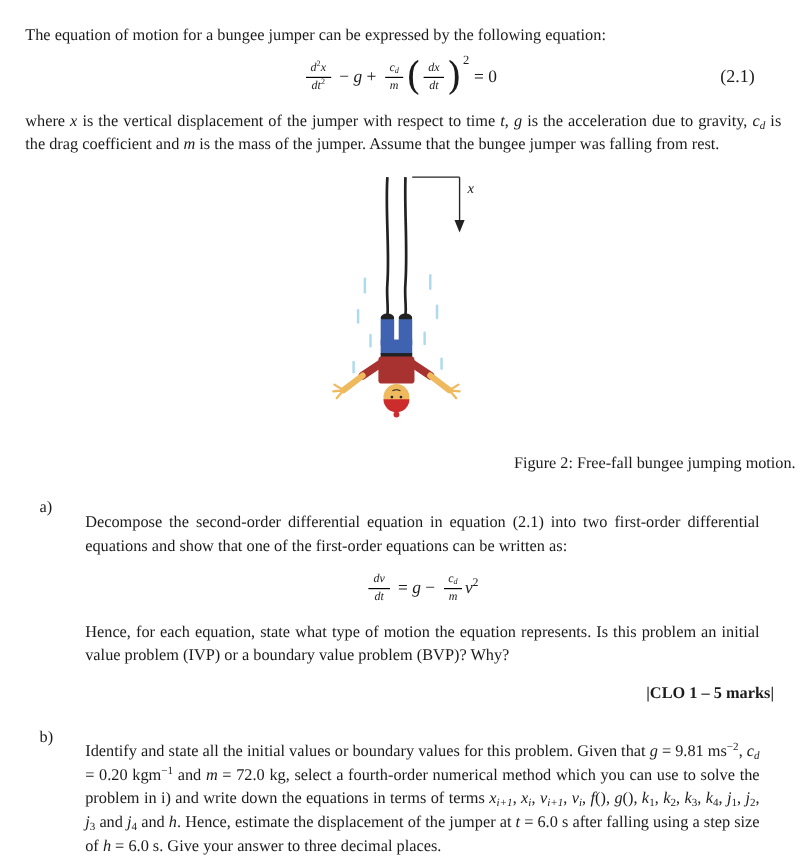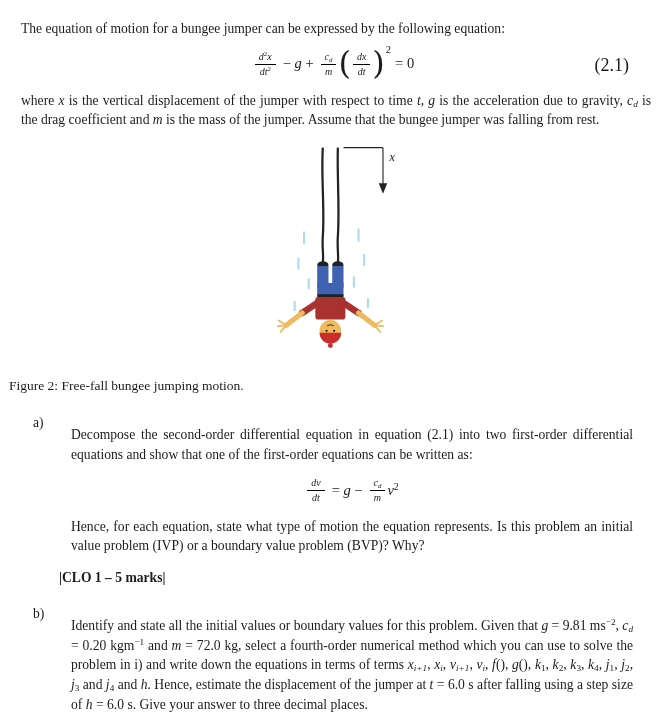--- a/index.html
+++ b/index.html
@@ -19,34 +19,34 @@
   .eq-row{position:relative;display:flex;justify-content:center;align-items:center;
           margin:9px 0 10px;font-size:14.5px;}
   .frac{display:inline-block;text-align:center;vertical-align:middle;margin:0 2px;
         font-size:10px;line-height:1.25;}
   .frac .num{display:block;border-bottom:1.2px solid #000;padding:0 4px 1px;}
   .frac .den{display:block;padding:1px 4px 0;}
   .op{margin:0 5px;white-space:pre;}
   .bigparen{font-size:32px;font-weight:400;line-height:0;vertical-align:middle;
             position:relative;top:-2px;font-family:"DejaVu Serif",serif;}
   .psup{font-size:10.5px;position:relative;top:-15px;left:1px;vertical-align:baseline;}
-  .eq-label{position:absolute;right:34px;top:50%;transform:translateY(-50%);font-size:18px;}
+  .eq-label{position:absolute;right:34px;top:50%;transform:translateY(-50%);font-size:15px;}
 
   
   figure{margin:10px auto 0;text-align:center;}
-  .caption{margin-top:10px;font-size:13.5px;text-align:left;}
+  .caption{margin-top:10px;font-size:13.5px;text-align:right;}
 
   
   .list-item{display:flex;margin:0 18px 0 24px;}
   .list-item.part-a{margin-top:18px;}
   .list-item.part-b{margin-top:16px;}
   .item-label{flex:0 0 26px;}
   .item-body{flex:1;}
   .item-body .eq-row{margin:8px 0;}
-  .marks{font-weight:bold;margin-top:12px;}
+  .marks{text-align:right;font-weight:bold;margin-top:12px;}
 </style>
 </head>
 <body>
 
 <div class="page">
 
   <p class="para"><span>The equation of motion for a bungee jumper can be expressed by the following equation:</span></p>
 
   <div class="eq-row">
     <span>

